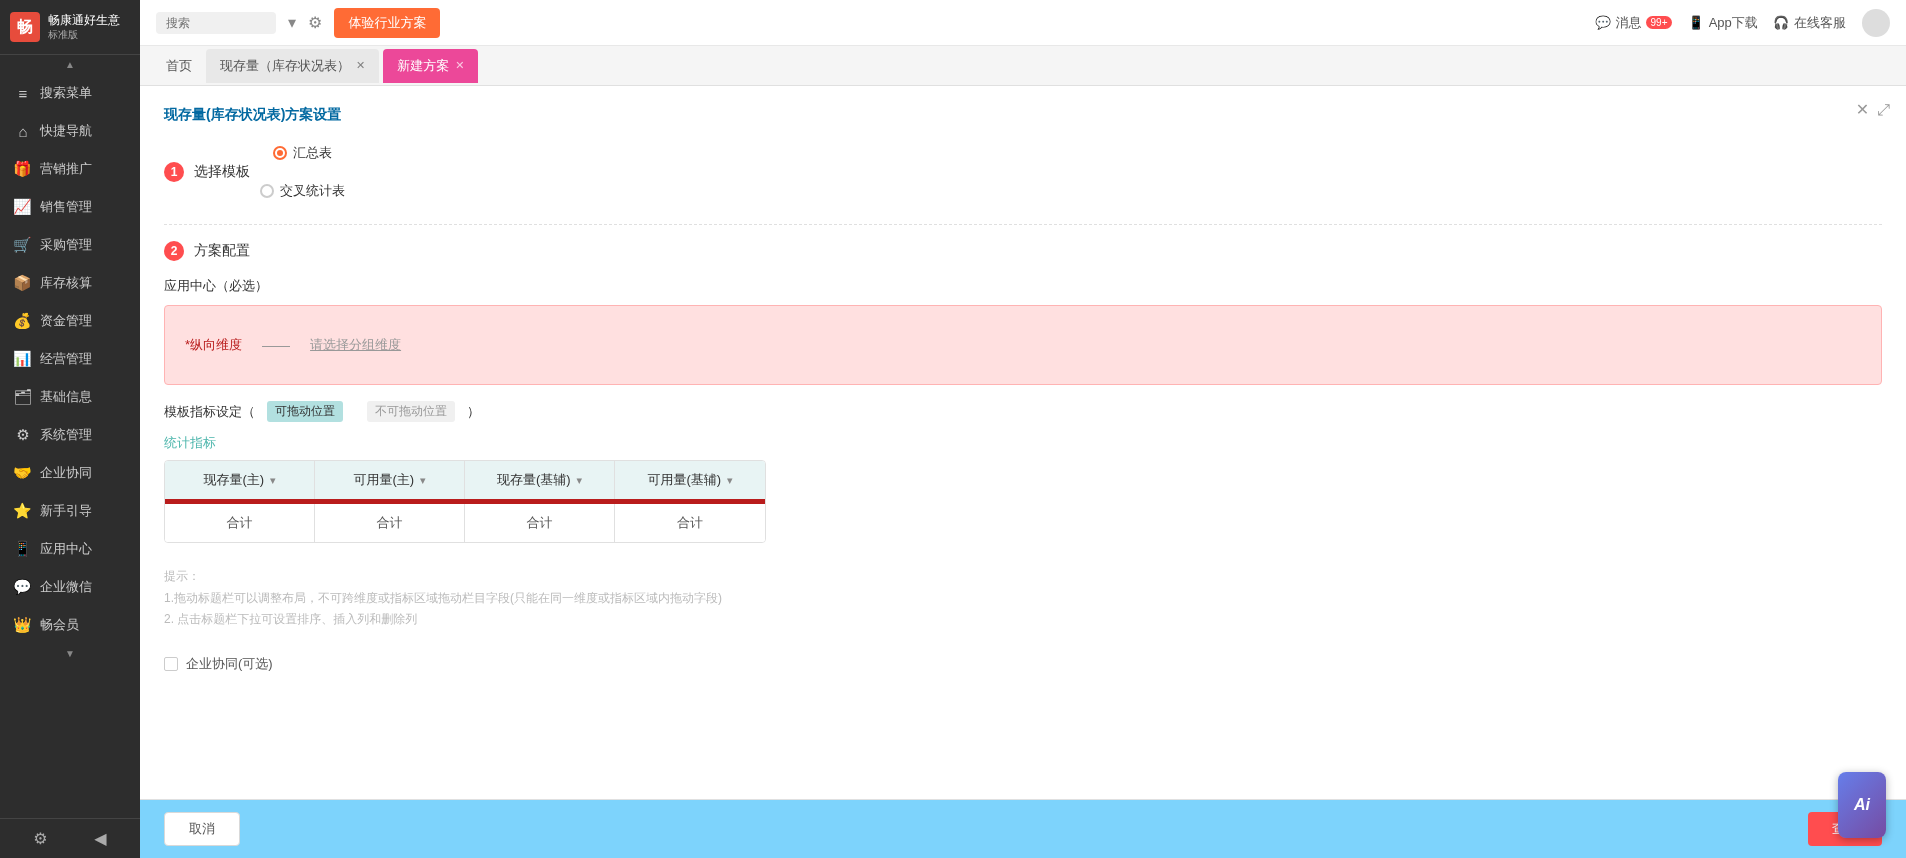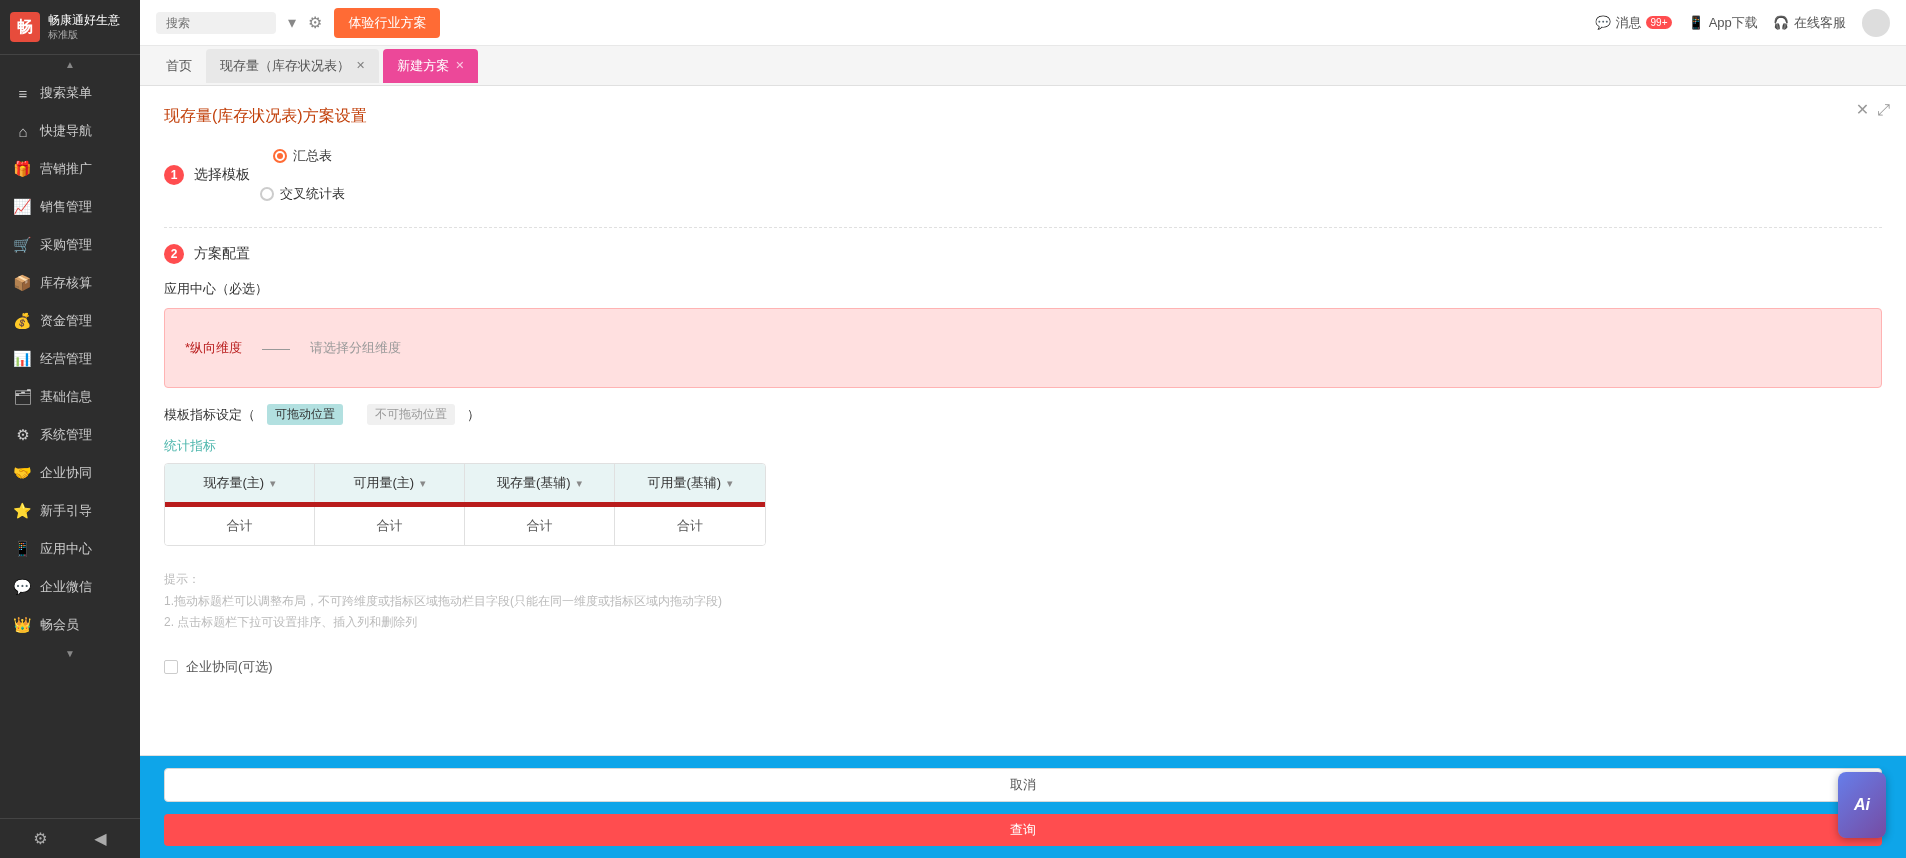--- a/index.html
+++ b/index.html
@@ -201,24 +201,24 @@
     .content-inner {
       background: #fff;
       margin: 0;
       padding: 20px 24px;
       min-height: 100%;
       position: relative;
     }
 
     
     .page-title {
-      font-size: 16px;
-      color: #c2410c;
+      font-size: 14px;
+      color: #0369a1;
       margin-bottom: 20px;
-      font-weight: normal;
+      font-weight: bold;
     }
 
     
     .section {
       margin-bottom: 24px;
     }
     .section-header {
       display: flex;
       align-items: center;
       gap: 10px;
@@ -304,20 +304,21 @@
       color: #b91c1c;
       font-size: 13px;
     }
     .dimension-arrow {
       color: #999;
       font-size: 14px;
     }
     .dimension-placeholder {
       color: #999;
       font-size: 13px;
+      text-decoration: underline;
     }
 
     
     .indicator-settings {
       display: flex;
       align-items: center;
       gap: 12px;
       font-size: 13px;
       color: #333;
       margin: 16px 0 12px;
@@ -409,28 +410,27 @@
     .checkbox-box {
       width: 14px;
       height: 14px;
       border: 1px solid #ccc;
       border-radius: 2px;
       cursor: pointer;
     }
 
     
     .footer {
-      background: #0ea5e9;
+      background: #7dd3fc;
       border-top: 1px solid #e0e0e0;
       padding: 12px 24px;
       display: flex;
       justify-content: space-between;
       gap: 12px;
       flex-shrink: 0;
-      flex-direction: column;
     }
     .btn-cancel {
       background: #fff;
       border: 1px solid #d9d9d9;
       border-radius: 4px;
       padding: 7px 24px;
       font-size: 13px;
       color: #555;
       cursor: pointer;
     }

